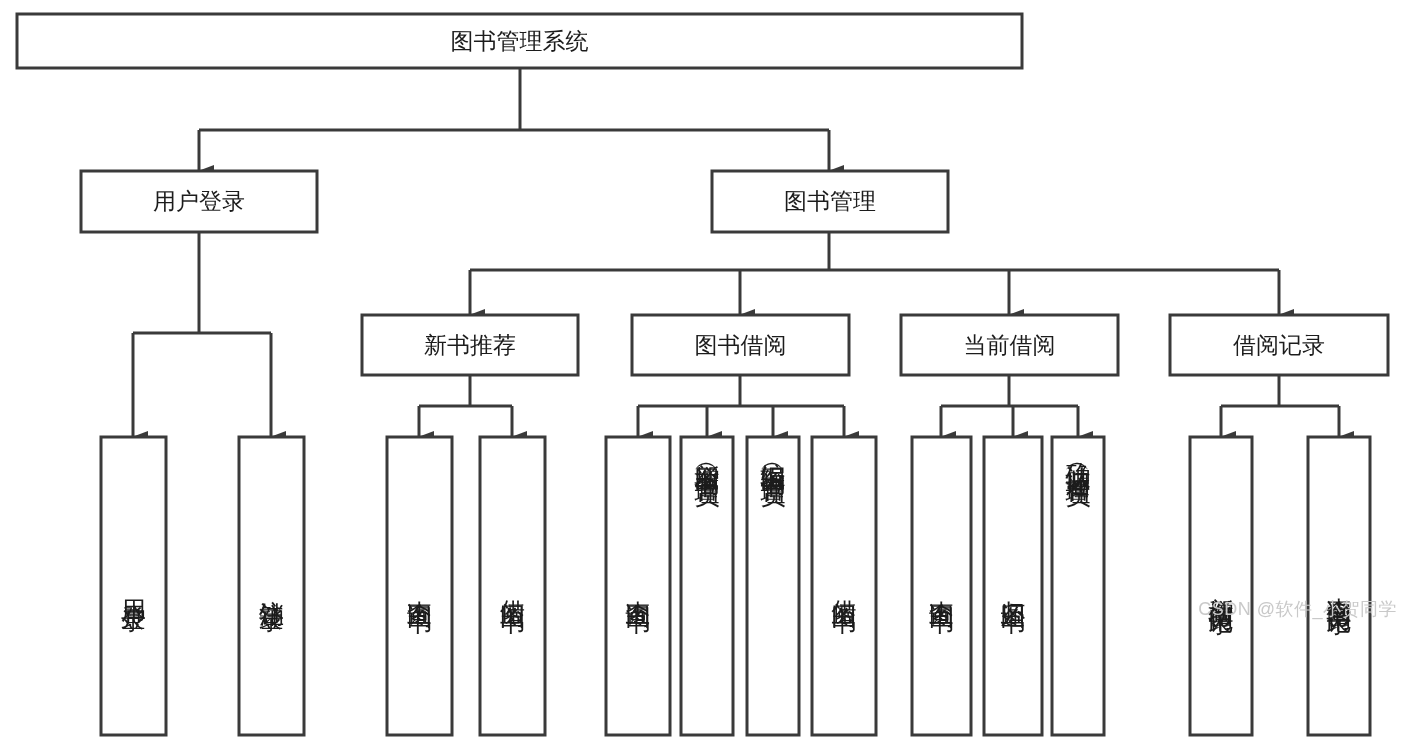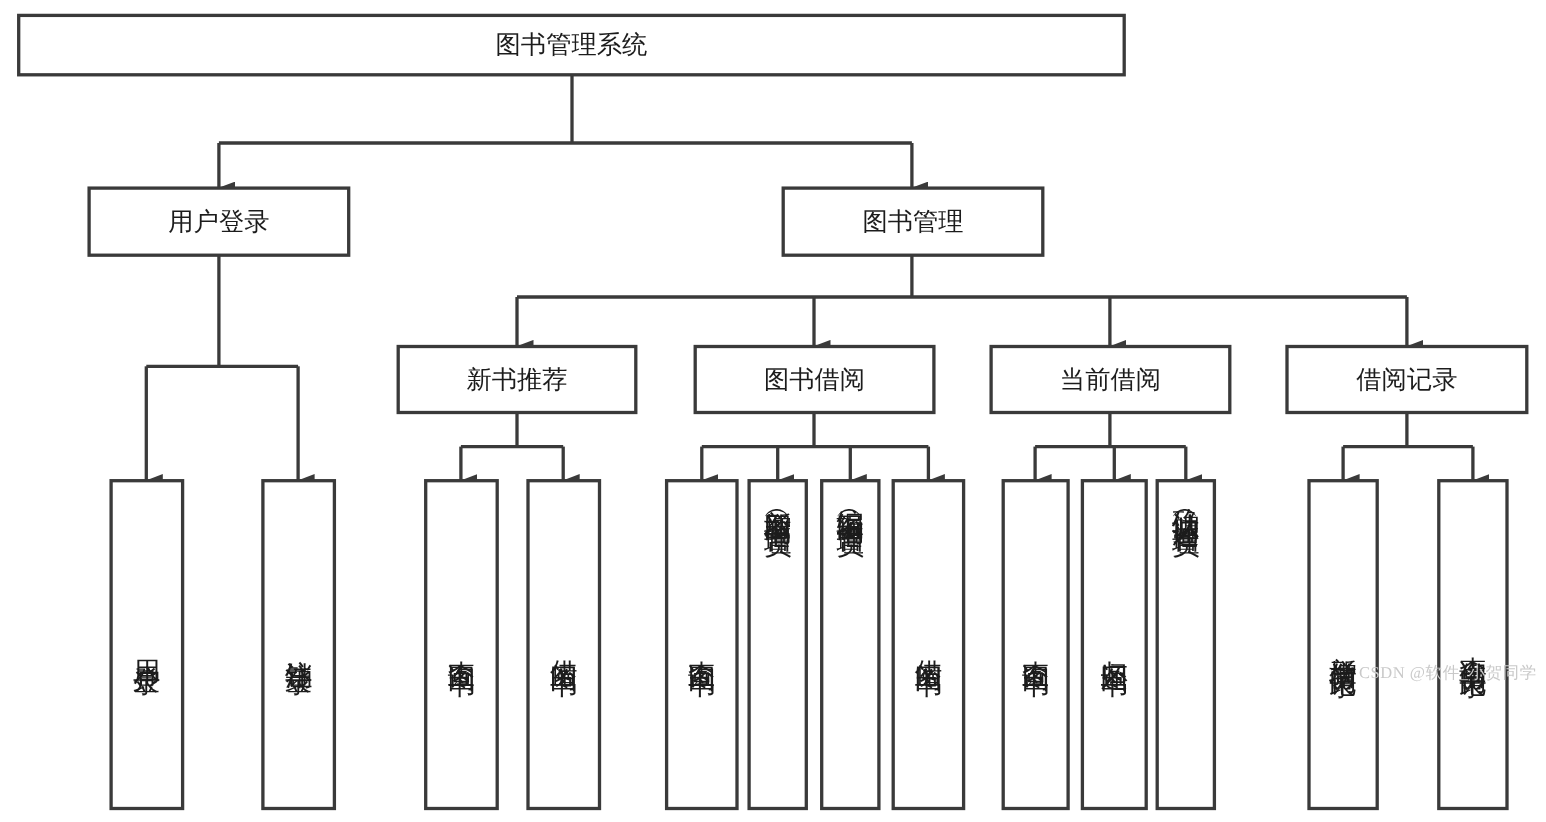--- a/index.html
+++ b/index.html
@@ -65,22 +65,22 @@
     font-size: 25px;
     line-height: 1;
     letter-spacing: 3px;
     color: #1c1c1c;
     white-space: nowrap;
   }
   .watermark {
     position: absolute;
     right: 8px;
     bottom: 6px;
-    font-family: Liberation Serif, serif;
-    font-size: 15px;
+    font-family: Liberation Sans, sans-serif;
+    font-size: 18px;
     color: #c9c9c9;
     white-space: nowrap;
     letter-spacing: 0.5px;
   }
 </style>
 </head>
 <body>
 
 <div id="diagram-root">
   <svg id="flow" viewBox="0 0 1405 747">

